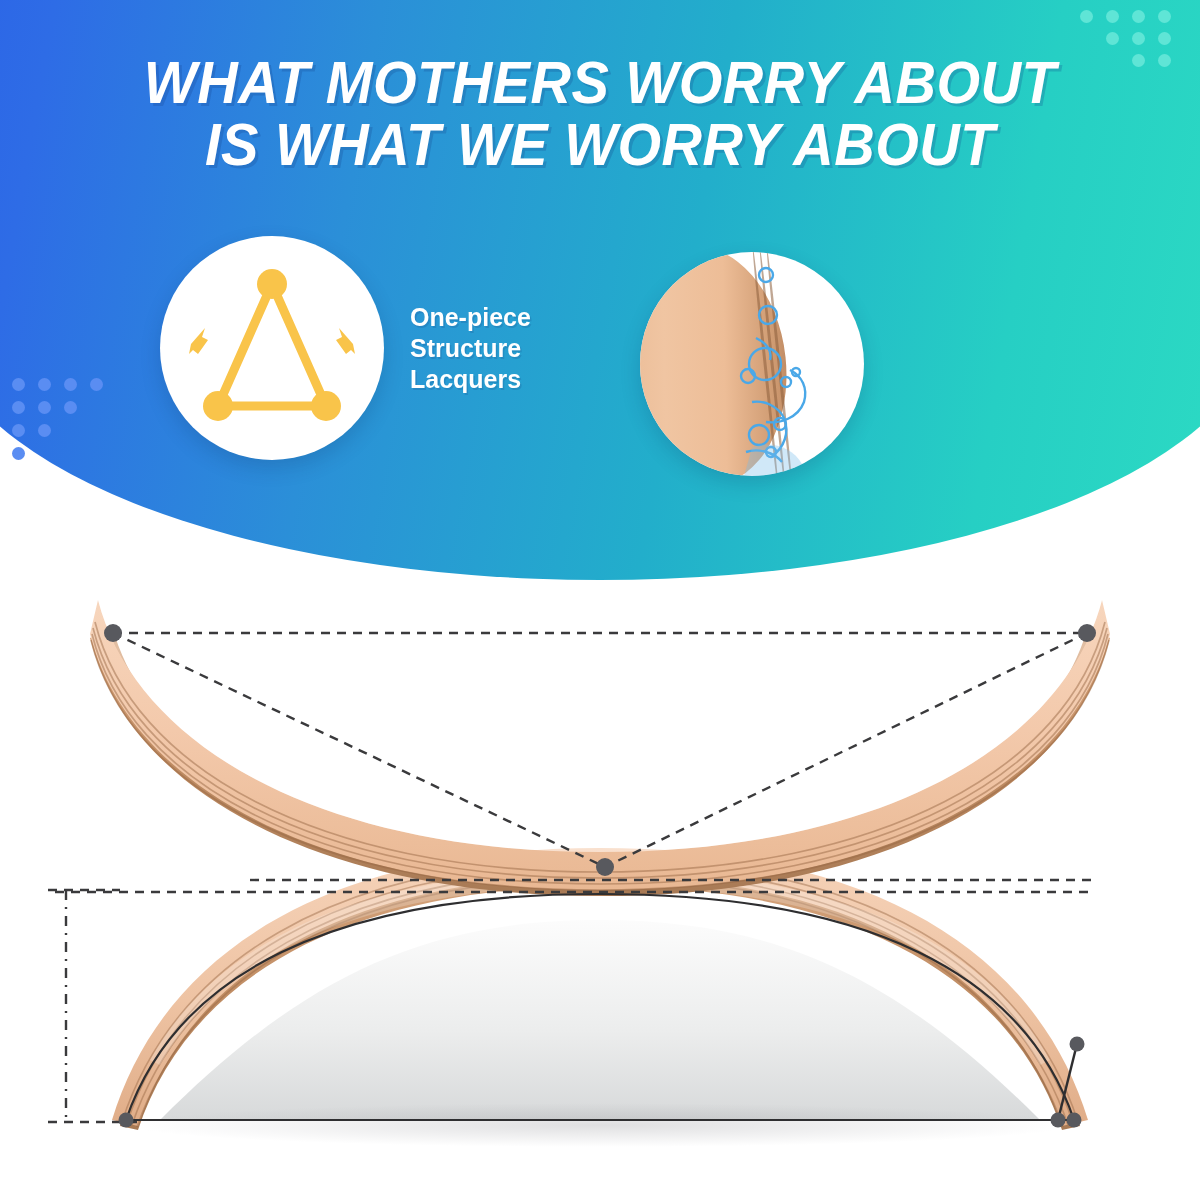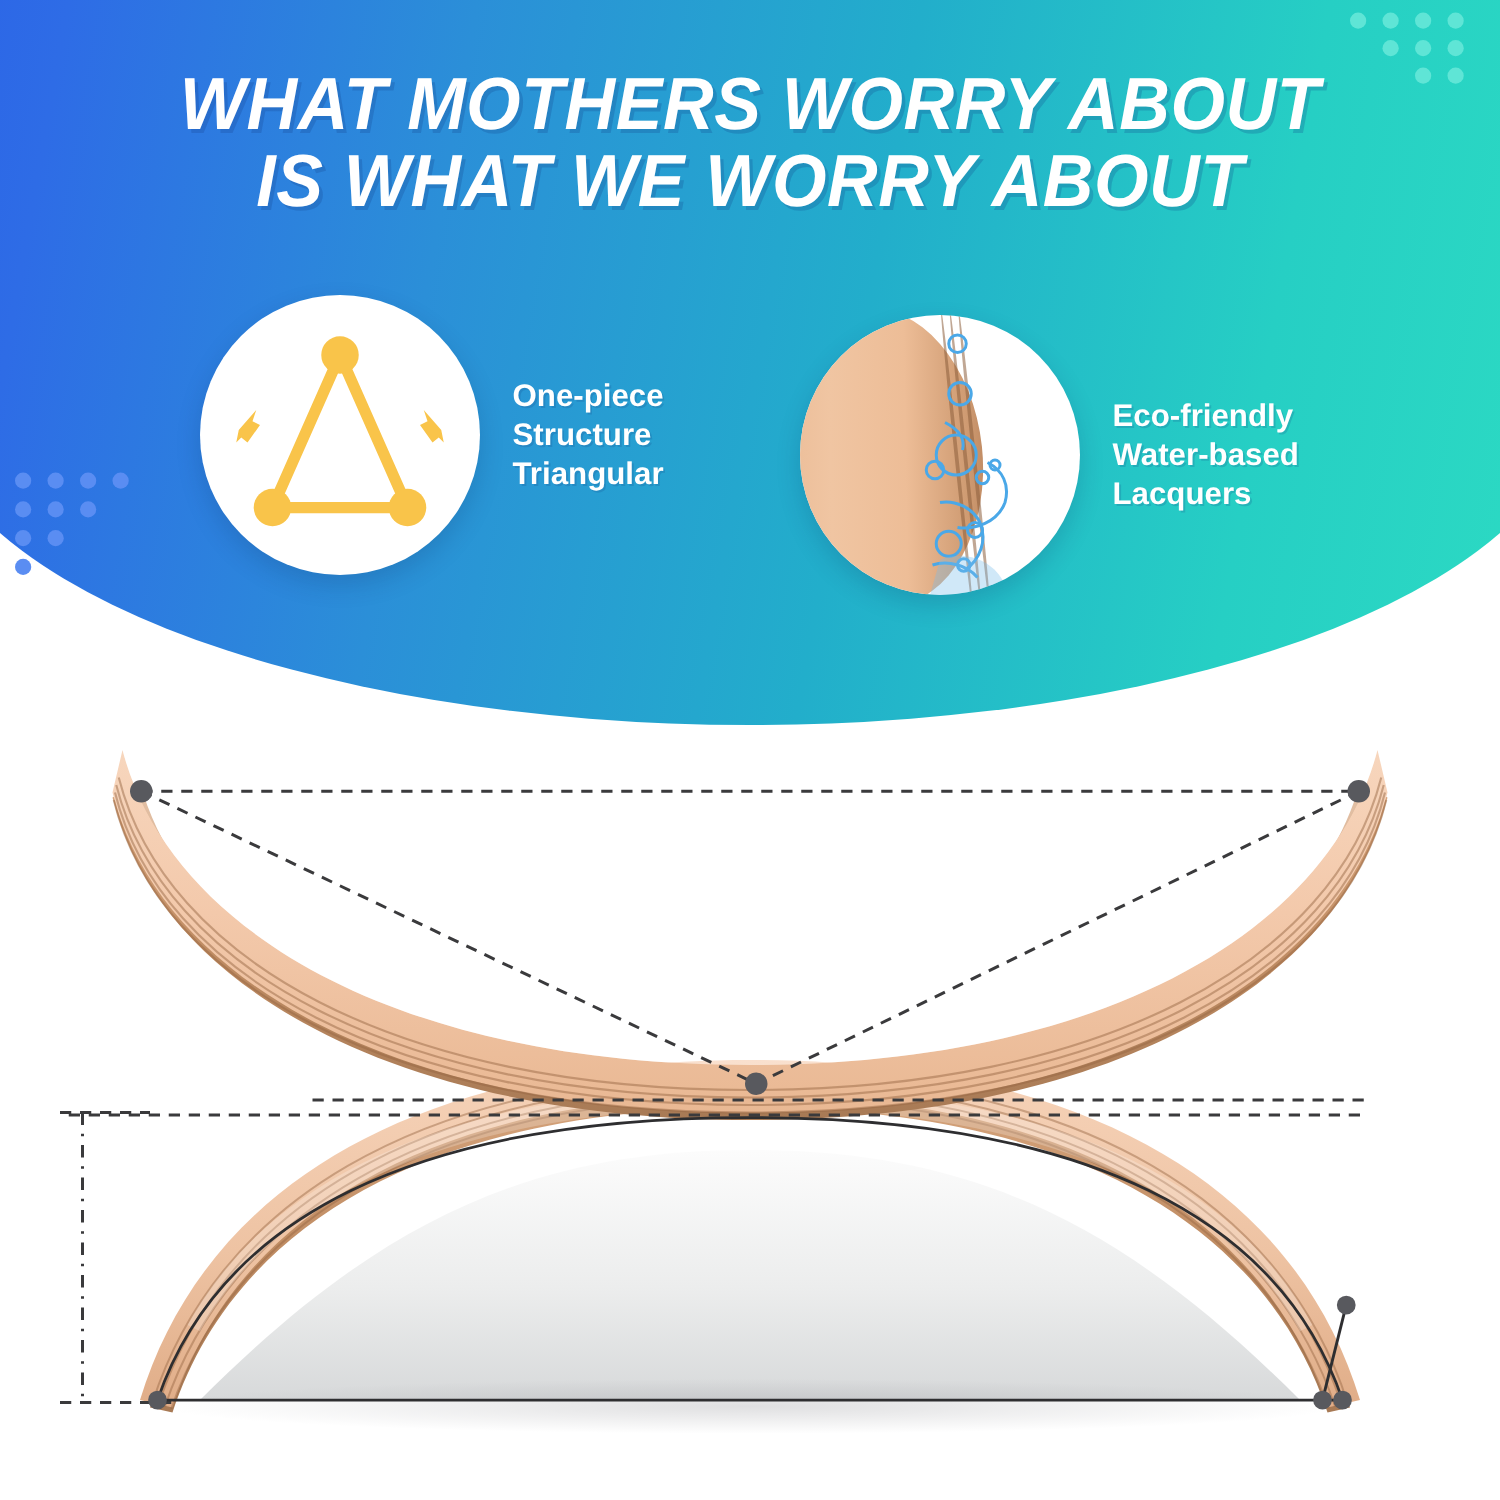--- a/index.html
+++ b/index.html
@@ -136,21 +136,21 @@
           <circle cx="166" cy="170" r="15" fill="#f9c44a"></circle>
           <g fill="#f9c44a">
             <path d="M31 108 L45 92 L42 101 L48 104 L38 118 L33 114 L29 118 Z"></path>
             <path d="M193 108 L179 92 L182 101 L176 104 L186 118 L191 114 L195 118 Z"></path>
           </g>
         </svg>
       </div>
       <div class="feature-text">
         <span>One-piece</span>
         <span>Structure</span>
-        <span>Triangular</span>
+        <span>Lacquers</span>
       </div>
     </div>
 
     <div class="feature" id="feature-2">
       <div class="feature-circle">
         <div class="wood-half"></div>
         <div class="wood-ply" style="left:124px;"></div>
         <div class="wood-ply" style="left:131px;"></div>
         <div class="wood-ply" style="left:138px;"></div>
         <svg width="224" height="224" viewBox="0 0 224 224" style="position:absolute;left:0;top:0;">
@@ -167,25 +167,20 @@
             <path d="M150 118 C162 124 168 136 164 150 C158 166 140 172 126 170"></path>
             <path d="M112 150 C124 148 138 154 144 166 C150 180 144 196 132 204"></path>
             <path d="M106 200 C118 196 134 200 142 210"></path>
             <path d="M116 86 C128 92 132 100 130 108"></path>
           </g>
           <g fill="rgba(120,190,235,0.35)">
             <path d="M112 196 C128 188 152 194 162 212 L162 224 L104 224 Z"></path>
           </g>
         </svg>
       </div>
-      <div class="feature-text">
-        <span>Eco-friendly</span>
-        <span>Water-based</span>
-        <span>Lacquers</span>
-      </div>
     </div>
   </div>
 
   <div class="product">
     <svg class="prod-svg" width="1200" height="640" viewBox="0 0 1200 640">
       <defs>
         <linearGradient id="woodTop" x1="0" y1="0" x2="0" y2="1">
           <stop offset="0%" stop-color="#f7d6bd"></stop>
           <stop offset="45%" stop-color="#f3c9ab"></stop>
           <stop offset="100%" stop-color="#e9b893"></stop>

